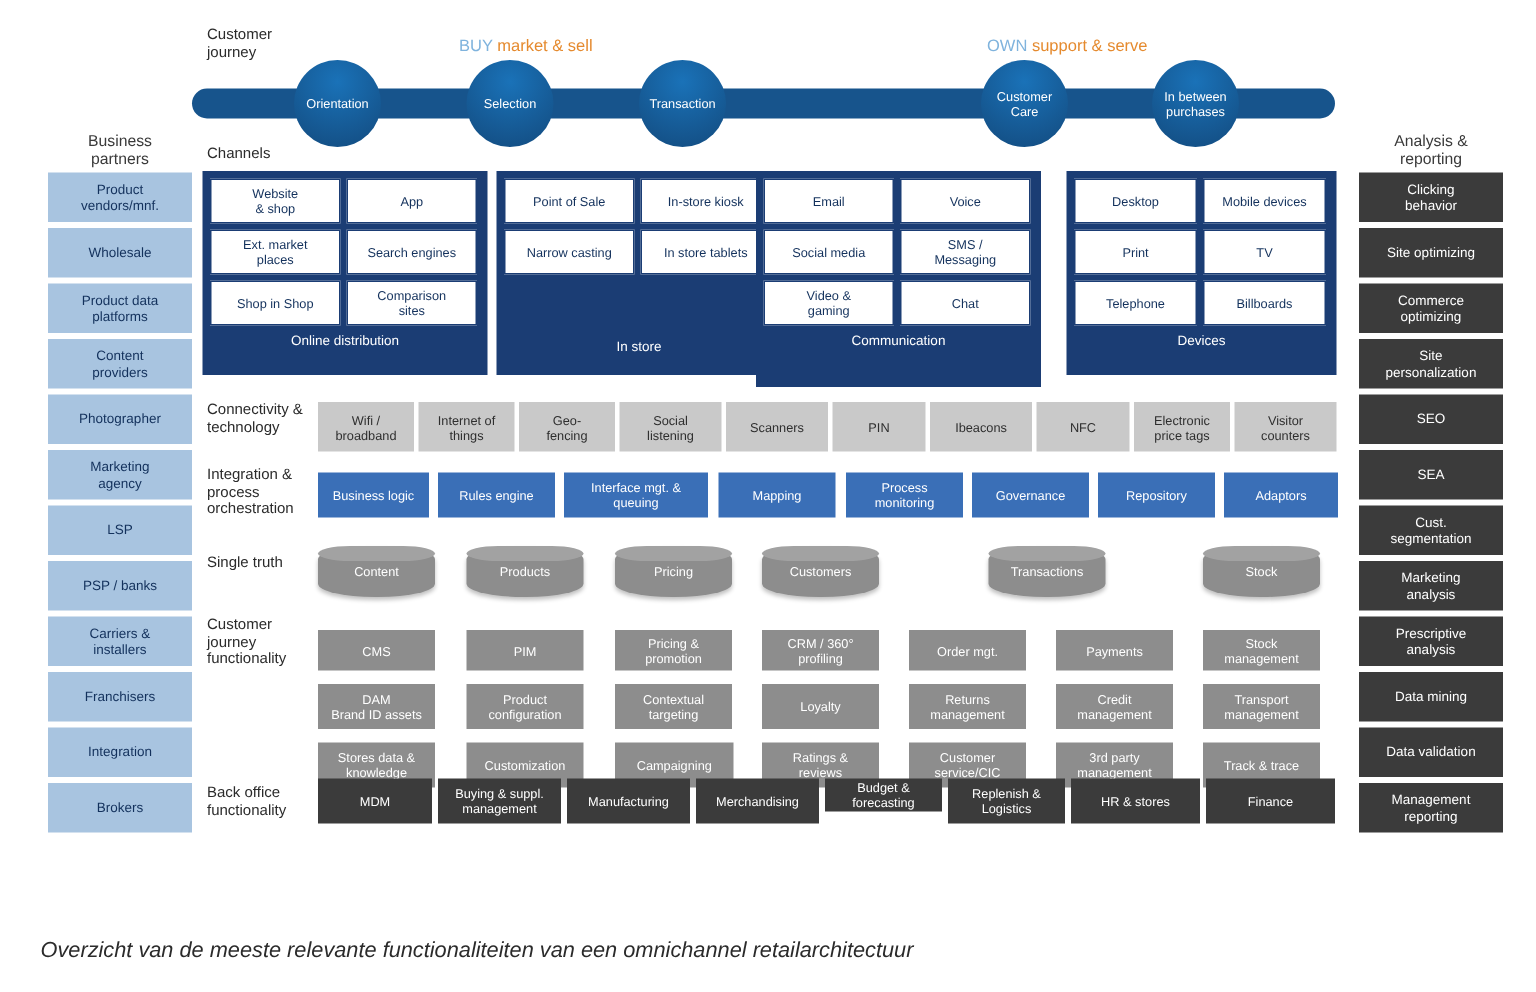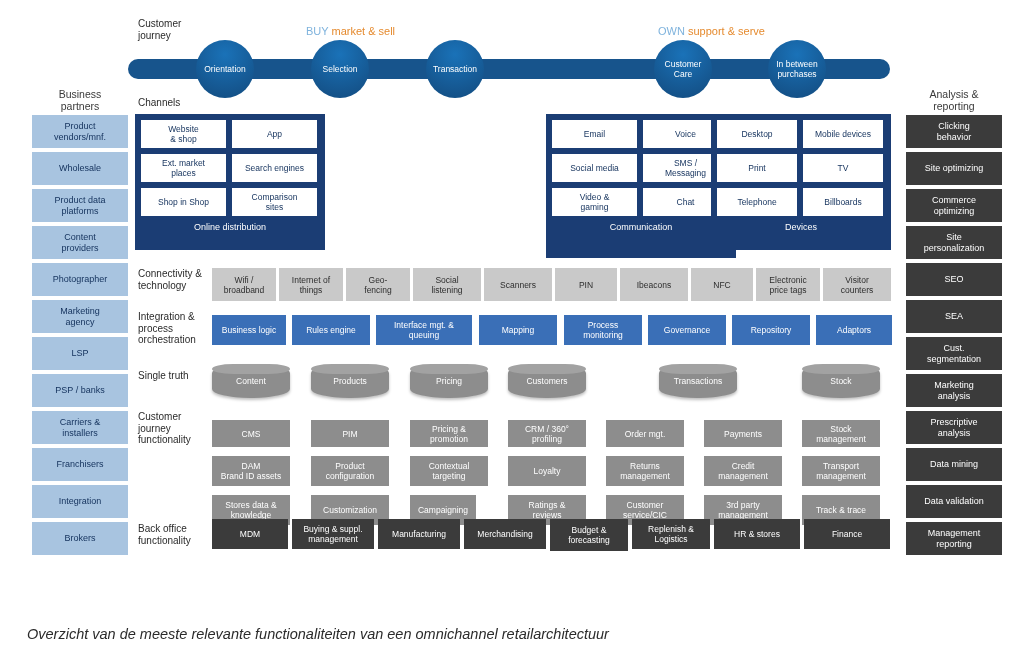--- a/index.html
+++ b/index.html
@@ -127,22 +127,31 @@
       <div class="chcell" style="width: 87px; white-space: pre-line;">Ext. market
 places</div>
       <div class="chcell" style="width:87px;">Search engines</div>
       <div class="chcell" style="width:87px;">Shop in Shop</div>
       <div class="chcell" style="width: 87px; white-space: pre-line;">Comparison
 sites</div>
     </div>
     <div class="chfoot">Online distribution</div>
   </div>
 
-
-  <div class="chgroup" style="left:546px;top:114px;width:190px;height:144px;">
+  <div class="chgroup" style="left:331px;top:114px;width:190px;height:136px;">
+    <div class="chgrid">
+      <div class="chcell" style="width:87px;">Point of Sale</div>
+      <div class="chcell" style="width:87px;">In-store kiosk</div>
+      <div class="chcell" style="width:87px;">Narrow casting</div>
+      <div class="chcell" style="width:87px;">In store tablets</div>
+    </div>
+    <div class="chfoot" style="margin-top:43px;">In store</div>
+  </div>
+
+  <div class="chgroup" style="left:504px;top:114px;width:190px;height:144px;">
     <div class="chgrid">
       <div class="chcell" style="width:87px;">Email</div>
       <div class="chcell" style="width:87px;">Voice</div>
       <div class="chcell" style="width:87px;">Social media</div>
       <div class="chcell" style="width: 87px; white-space: pre-line;">SMS /
 Messaging</div>
       <div class="chcell" style="width: 87px; white-space: pre-line;">Video &amp;
 gaming</div>
       <div class="chcell" style="width:87px;">Chat</div>
     </div>
@@ -239,37 +248,37 @@
   <div class="tile t-midgray" style="left: 606px; top: 440px; width: 78px; height: 30px; white-space: pre-line;">Returns
 management</div>
   <div class="tile t-midgray" style="left: 704px; top: 440px; width: 78px; height: 30px; white-space: pre-line;">Credit
 management</div>
   <div class="tile t-midgray" style="left: 802px; top: 440px; width: 78px; height: 30px; white-space: pre-line;">Transport
 management</div>
 
   <div class="tile t-midgray" style="left: 212px; top: 479px; width: 78px; height: 30px; white-space: pre-line;">Stores data &amp;
 knowledge</div>
   <div class="tile t-midgray" style="left:311px;top:479px;width:78px;height:30px;">Customization</div>
-  <div class="tile t-midgray" style="left:410px;top:479px;width:66px;height:30px;">Campaigning</div>
+  <div class="tile t-midgray" style="left:410px;top:479px;width:79px;height:30px;">Campaigning</div>
   <div class="tile t-midgray" style="left: 508px; top: 479px; width: 78px; height: 30px; white-space: pre-line;">Ratings &amp;
 reviews</div>
   <div class="tile t-midgray" style="left: 606px; top: 479px; width: 78px; height: 30px; white-space: pre-line;">Customer
 service/CIC</div>
   <div class="tile t-midgray" style="left: 704px; top: 479px; width: 78px; height: 30px; white-space: pre-line;">3rd party
 management</div>
   <div class="tile t-midgray" style="left:802px;top:479px;width:78px;height:30px;">Track &amp; trace</div>
 
   <div class="row-label" style="left: 138px; top: 523px; white-space: pre-line;">Back office
 functionality</div>
   <div class="tile t-dark" style="left:212px;top:519px;width:76px;height:30px;text-align:right;">MDM</div>
   <div class="tile t-dark" style="left: 292px; top: 519px; width: 82px; height: 30px; white-space: pre-line;">Buying &amp; suppl.
 management</div>
   <div class="tile t-dark" style="left:378px;top:519px;width:82px;height:30px;">Manufacturing</div>
   <div class="tile t-dark" style="left:464px;top:519px;width:82px;height:30px;">Merchandising</div>
-  <div class="tile t-dark" style="left: 550px; top: 519px; width: 78px; height: 32px; white-space: pre-line;">Budget &amp;
+  <div class="tile t-dark" style="left: 550px; top: 519px; width: 78px; height: 22px; white-space: pre-line;">Budget &amp;
 forecasting</div>
   <div class="tile t-dark" style="left: 632px; top: 519px; width: 78px; height: 30px; white-space: pre-line;">Replenish &amp;
 Logistics</div>
   <div class="tile t-dark" style="left:714px;top:519px;width:86px;height:30px;">HR &amp; stores</div>
   <div class="tile t-dark" style="left:804px;top:519px;width:86px;height:30px;">Finance</div>
 
   <div class="col-head" style="left: 32px; top: 88px; white-space: pre-line;">Business
 partners</div>
   <div class="side side-left" style="left: 32px; top: 115px; height: 33px; white-space: pre-line;">Product
 vendors/mnf.</div>

